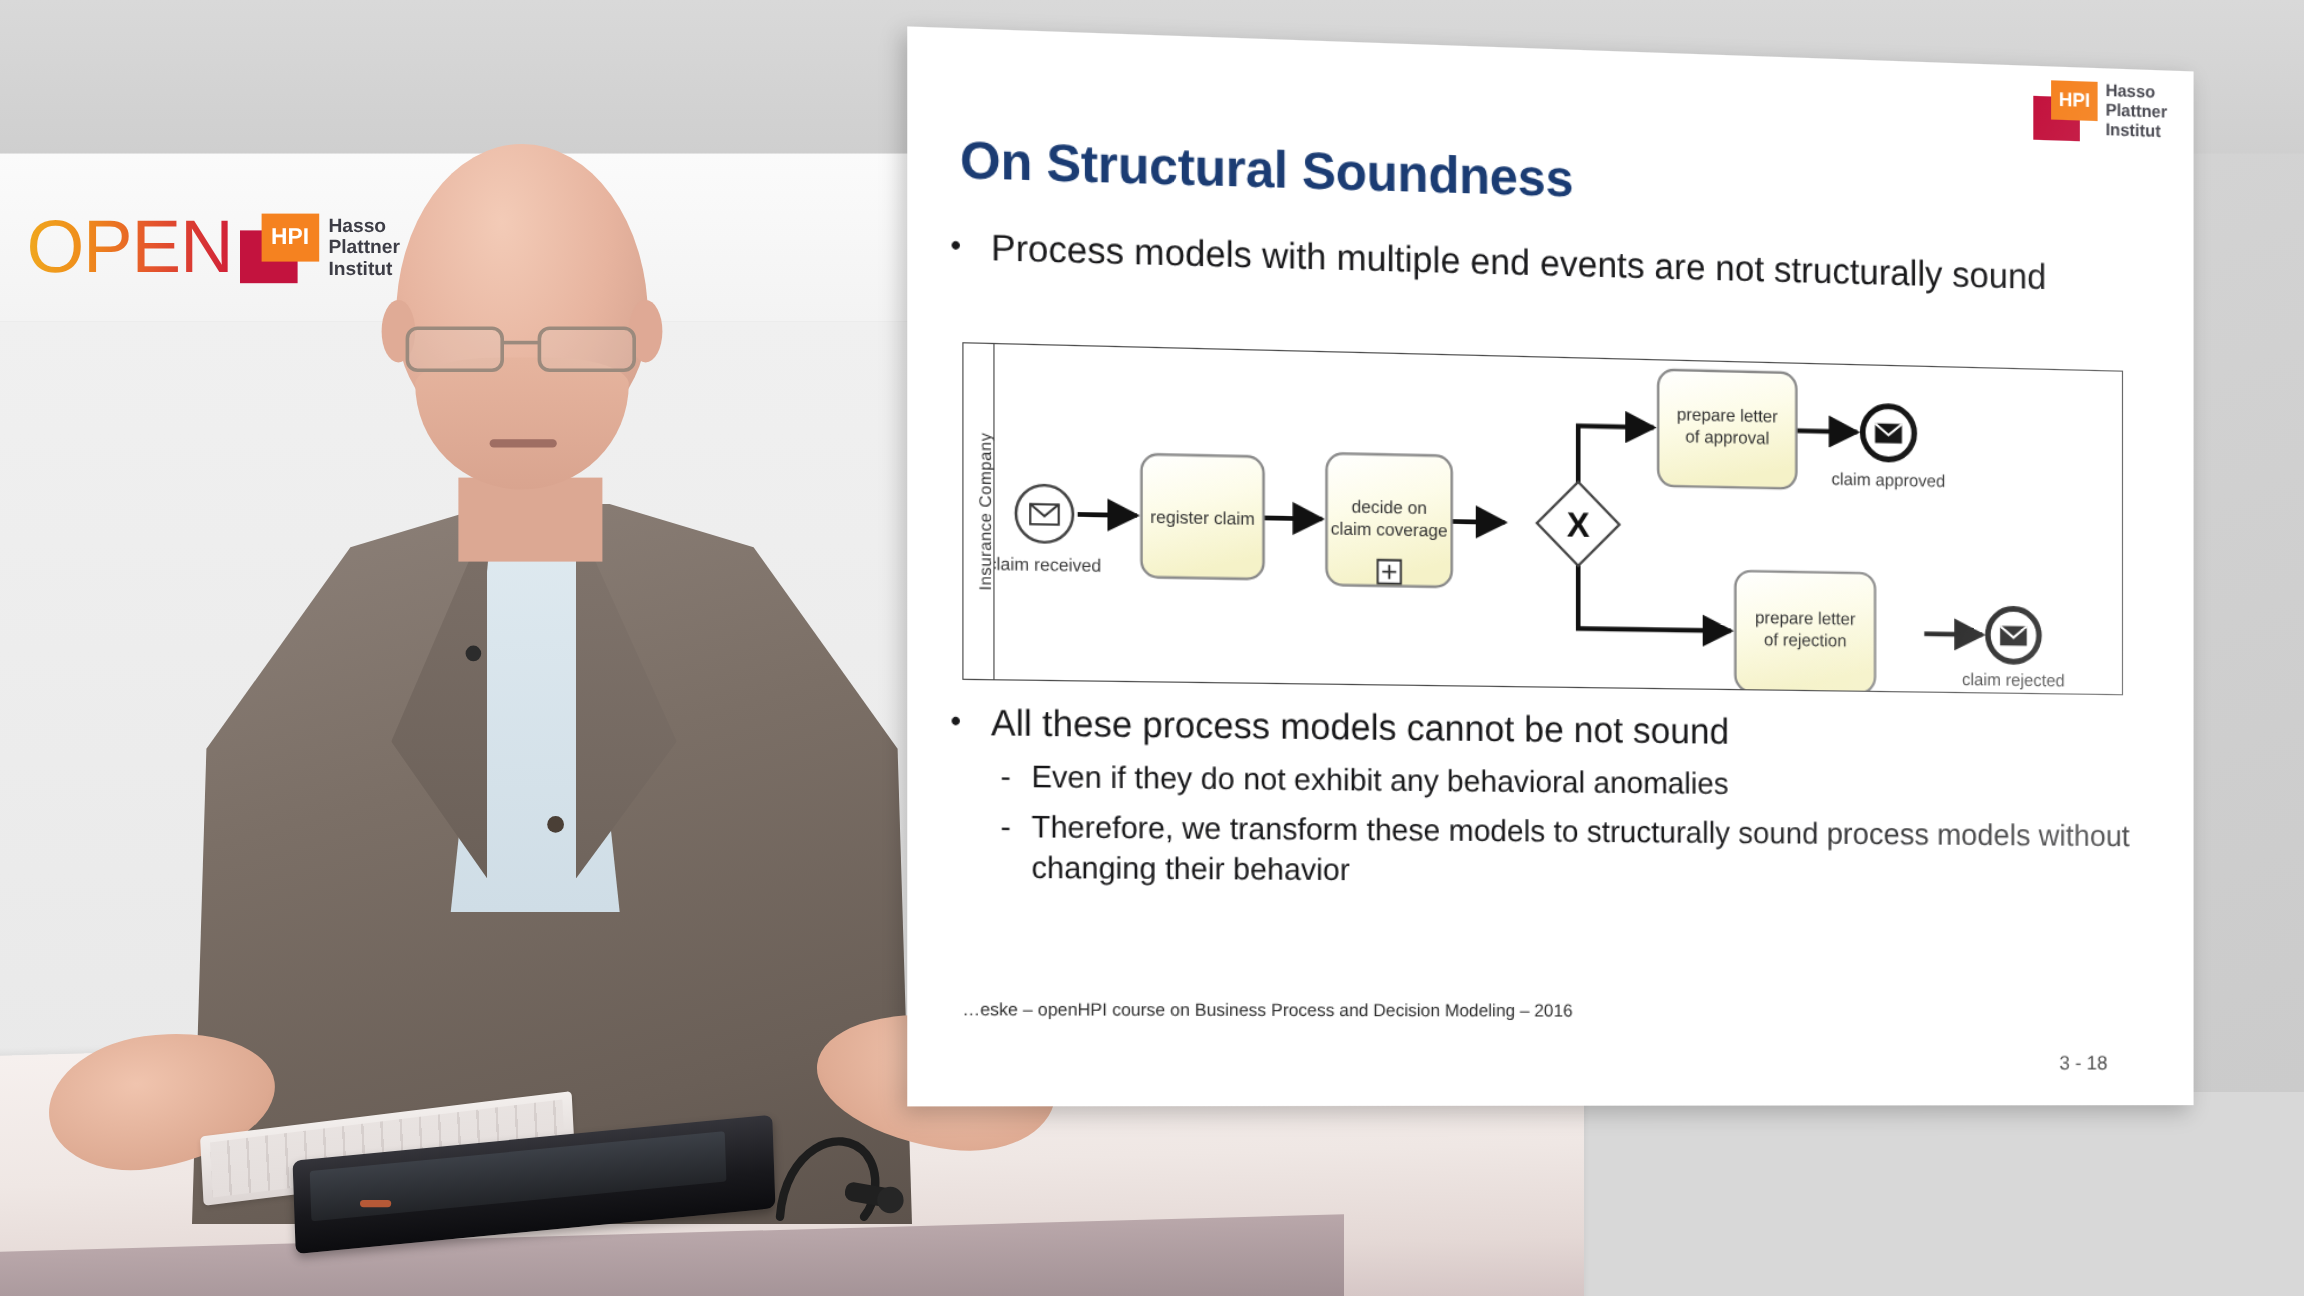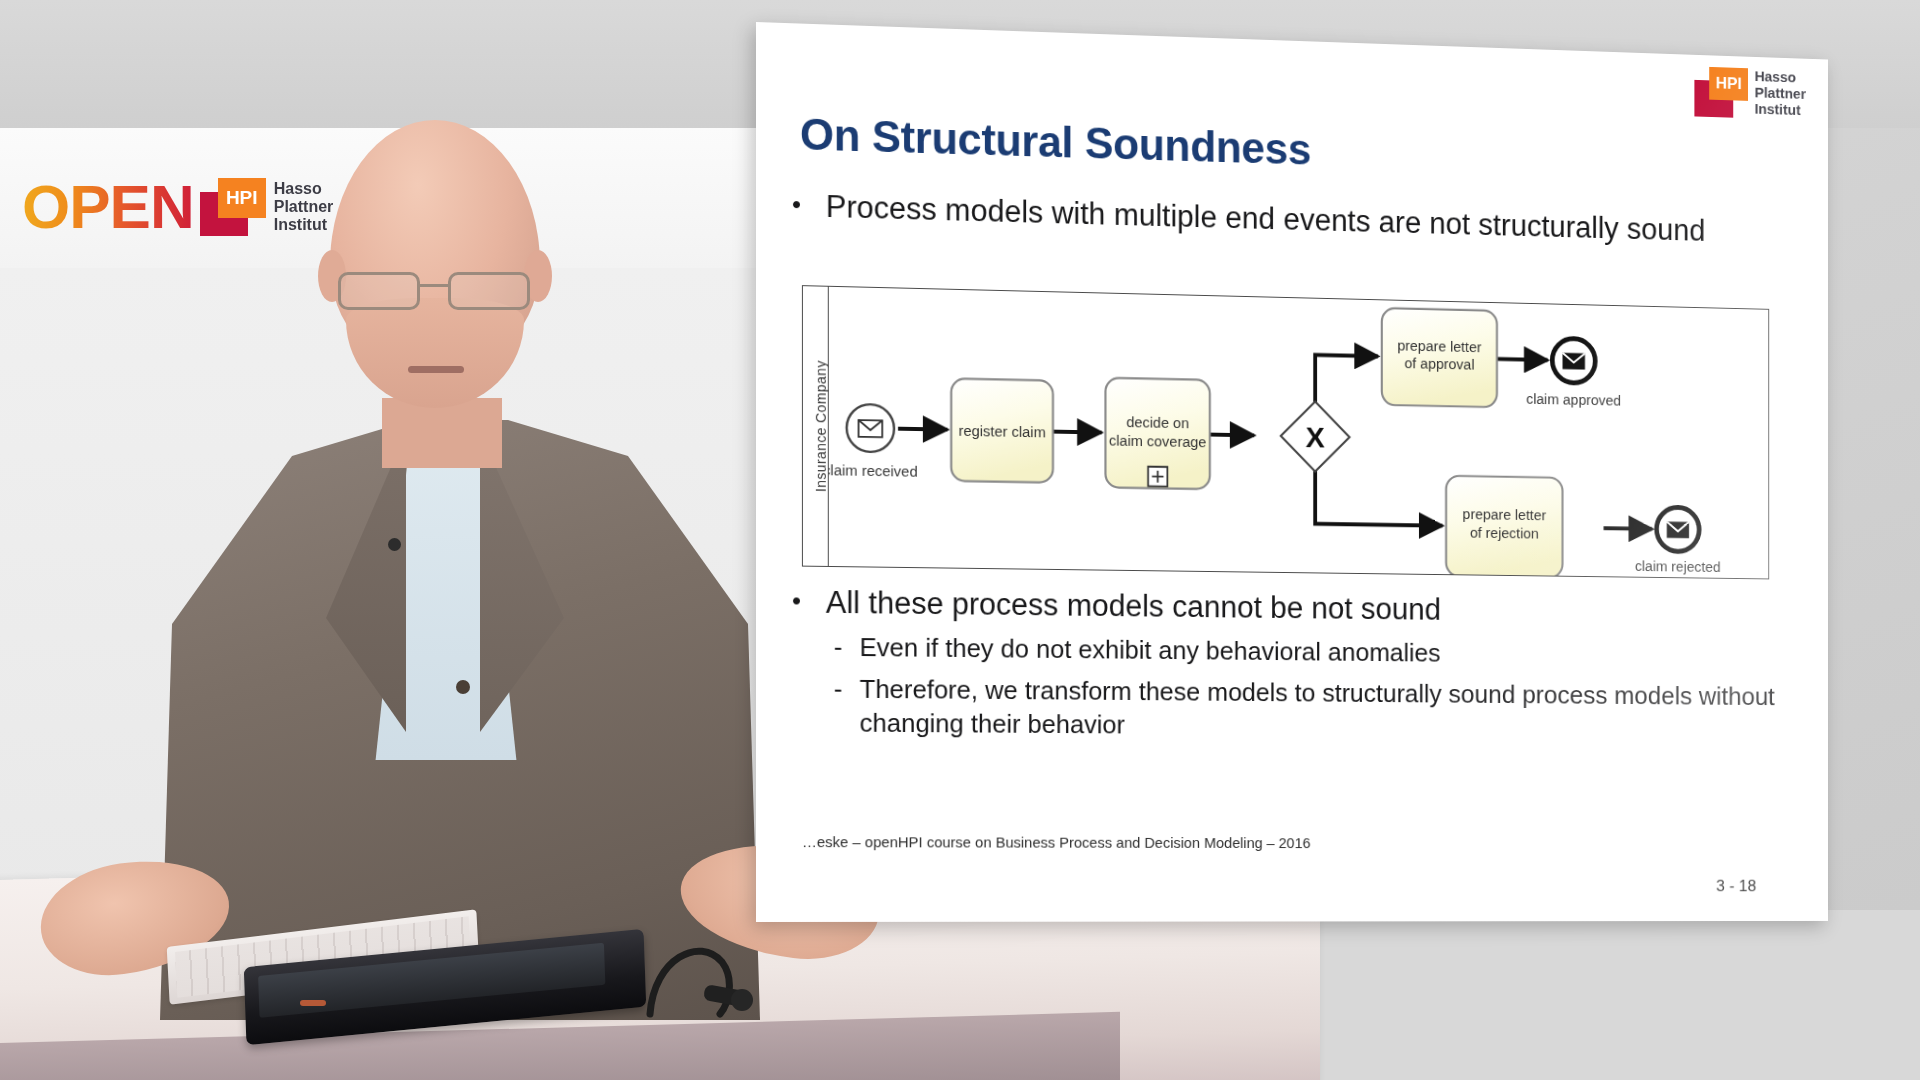--- a/index.html
+++ b/index.html
@@ -16,21 +16,21 @@
                 background:linear-gradient(180deg,#d9d9d9 0%,#cfcfcf 100%); }
   .wall-panel { position:absolute; left:0; top:128px; width:790px; height:140px;
                 background:linear-gradient(180deg,#fbfbfb 0%,#f3f3f3 100%); }
   .wall-right { position:absolute; left:760px; top:0; width:1160px; height:910px;
                 background:linear-gradient(160deg,#dadada 0%,#d2d2d2 45%,#cbcbcb 100%); }
   .wall-left-lower { position:absolute; left:0; top:268px; width:800px; height:640px;
                 background:linear-gradient(180deg,#f0f0f0 0%,#e9e9e9 100%); }
 
   
   .openhpi-logo { position:absolute; left:22px; top:176px; display:flex; align-items:center; z-index:6; }
-  .openhpi-word { font-size:62px; font-weight:bold; letter-spacing:-1px; line-height:1;
+  .openhpi-word { font-size:62px; font-weight:normal; letter-spacing:-1px; line-height:1;
       background:linear-gradient(90deg,#f0a81e 0%,#ef8c1b 28%,#e5572c 60%,#d01f38 100%);
       -webkit-background-clip:text; background-clip:text; color:transparent; }
   .hpi-mark { position:relative; width:66px; height:58px; margin-left:6px; }
   .hpi-mark .sq-red { position:absolute; left:0; bottom:0; width:48px; height:44px; background:#c3133e; }
   .hpi-mark .sq-org { position:absolute; right:0; top:0; width:48px; height:40px; background:#f58220;
       display:flex; align-items:center; justify-content:center; }
   .hpi-mark .sq-org span { color:#fff; font-weight:bold; font-size:19px; letter-spacing:0px; }
   .hpi-name { margin-left:8px; font-size:16px; line-height:1.12; font-weight:bold; color:#3d3d46; }
 
   

